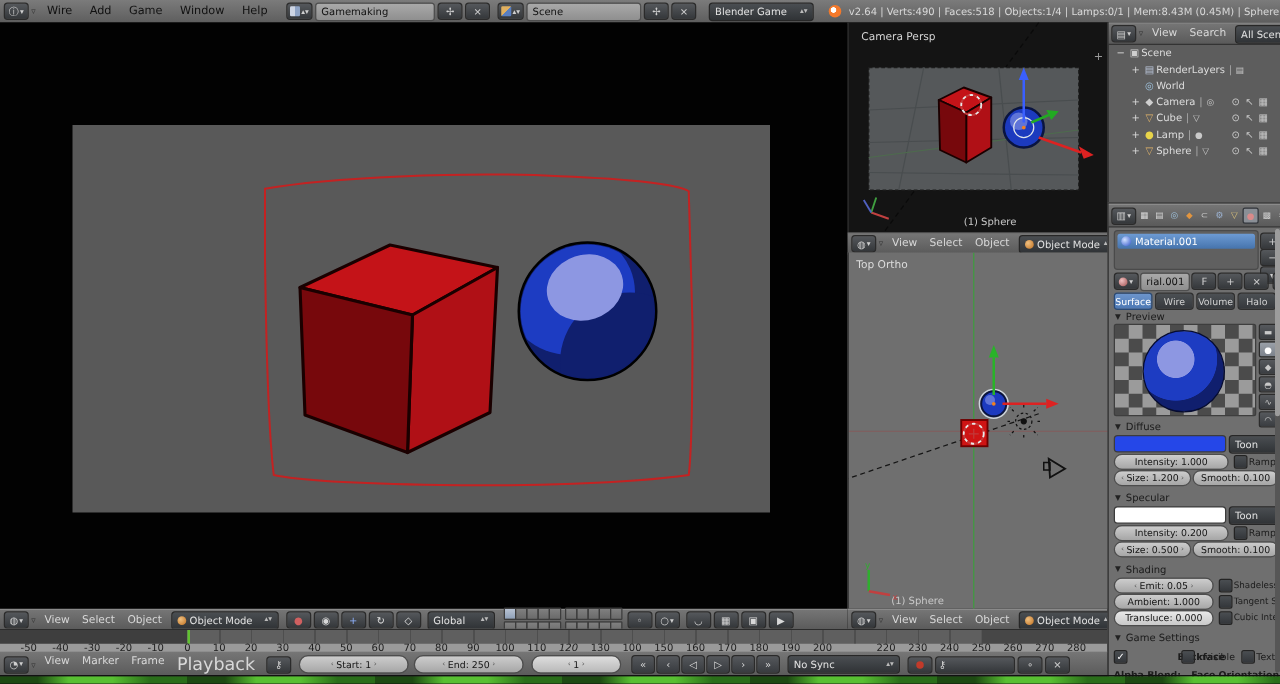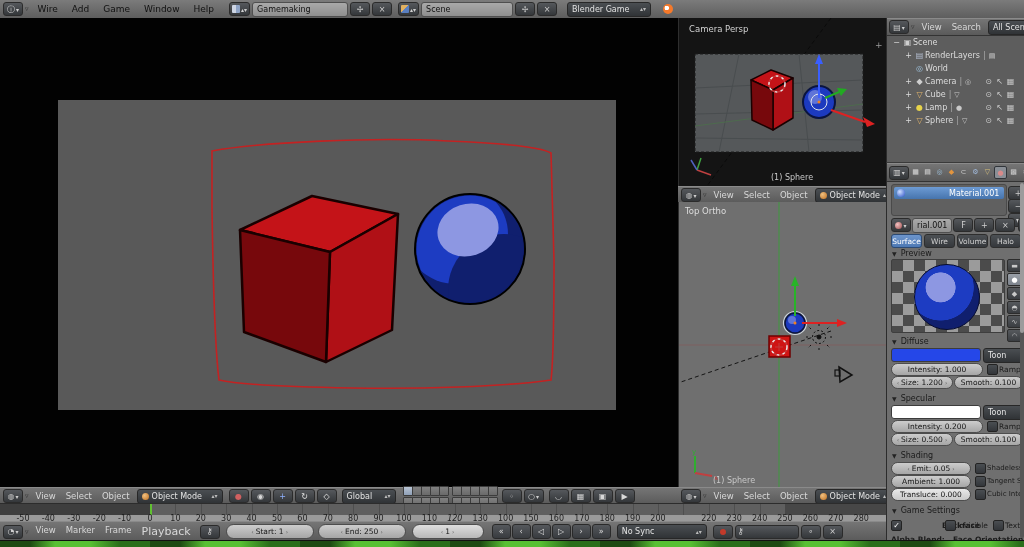--- a/index.html
+++ b/index.html
@@ -86,20 +86,21 @@
       <span style="font-size:6px;">▴▾</span>
       </span>
     <span class="fld" style="width:82px;">Scene</span>
     <span class="ibox">✢</span>
     <span class="ibox">×</span>
     <span class="dd" style="width:74px;margin-left:8px;">
       <span>Blender Game</span>
         <span class="car">▴▾</span>
       </span>
     <span style="width:10px;height:10px;border-radius:50%;margin-left:10px;flex:none;background:radial-gradient(circle at 38% 40%,#fff 0 2px,#f5792a 2.5px 100%);"></span>
+    <span style="font-size:8px;color:#d9d9d9;margin-left:4px;">v2.64 | Verts:490 | Faces:518 | Objects:1/4 | Lamps:0/1 | Mem:8.43M (0.45M) | Sphere</span>
   </div>
 
   <div class="abs" style="left:0;top:18px;width:678px;height:469px;background:#020202;">
     <svg width="678" height="469">
       <rect x="58" y="82" width="558" height="310" fill="#595959"></rect>
 
       <g stroke="#1a0000" stroke-width="2.5" stroke-linejoin="round">
         <polygon points="240,212 312,178 398,196 330,234" fill="#c41318"></polygon>
         <polygon points="330,234 398,196 392,312 326,344" fill="#b01016"></polygon>
         <polygon points="240,212 330,234 326,344 244,314" fill="#77080c"></polygon>
@@ -363,21 +364,21 @@
       </div>
   </div>
 
   <div class="abs hdr" style="left:0;top:521px;width:886px;height:19px;">
     <span class="ibox" style="margin-left:3px;">◔<span style="font-size:6px;">▾</span></span>
     <span style="font-size:7px;color:#333;">▿</span>
     <span id="tl-menus" style="display:flex;">
         <span class="menu" style="color: rgb(216, 216, 216); padding: 0px 5px; font-size: 8.5px;">View</span>
         <span class="menu" style="color: rgb(216, 216, 216); padding: 0px 5px; font-size: 8.5px;">Marker</span>
         <span class="menu" style="color: rgb(216, 216, 216); padding: 0px 5px; font-size: 8.5px;">Frame</span>
-        <span class="menu" style="color: rgb(216, 216, 216); padding: 0px 5px; font-size: 11px;">Playback</span>
+        <span class="menu" style="color: rgb(216, 216, 216); padding: 0px 5px; font-size: 14px;">Playback</span>
       </span>
     <span class="ibox" style="margin-left:2px;">⚷</span>
     <span class="pill" style="width:86px;height:13px;margin-left:4px;">
       <span class="ar">‹</span>
         <span>Start: 1</span>
         <span class="ar">›</span>
       </span>
     <span class="pill" style="width:86px;height:13px;margin-left:2px;">
       <span class="ar">‹</span>
         <span>End: 250</span>
@@ -509,21 +510,21 @@
           <span class="phicon" style="color: rgb(216, 192, 122);">▽</span>
           <span class="phicon active" style="color: rgb(216, 138, 138);">●</span>
           <span class="phicon" style="color: rgb(207, 207, 207);">▩</span>
           <span class="phicon" style="color: rgb(207, 207, 207);">∗</span>
         </span>
     </div>
 
     <div class="abs" style="left:4px;top:21px;width:114px;height:30px;background:#606060;border:1px solid #4a4a4a;border-radius:3px;">
       <div style="margin:2px;height:12px;border-radius:2px;background:linear-gradient(#6d9bd4,#4674ad);display:flex;align-items:center;gap:3px;padding:0 3px;">
         <span style="width:8px;height:8px;border-radius:50%;background:radial-gradient(circle at 35% 35%,#cfe0ff,#2a50c8);flex:none;"></span>
-        <span style="font-size:8px;color:#fff;margin-left:41px;">Material.001</span>
+        <span style="font-size:8px;color:#fff;">Material.001</span>
       </div>
     </div>
     <span class="ibox abs" style="left:121px;top:23px;width:12px;">+</span>
     <span class="ibox abs" style="left:121px;top:36px;width:12px;">−</span>
     <span class="ibox abs" style="left:121px;top:50px;width:12px;">▾</span>
 
     <div class="abs" style="left:4px;top:55px;width:130px;height:14px;display:flex;gap:1px;">
       <span class="ibox" style="width:18px;">
         <span style="width:7px;height:7px;border-radius:50%;background:radial-gradient(circle at 35% 35%,#f0c0c0,#a05050);"></span>
         <span style="font-size:6px;">▾</span>

